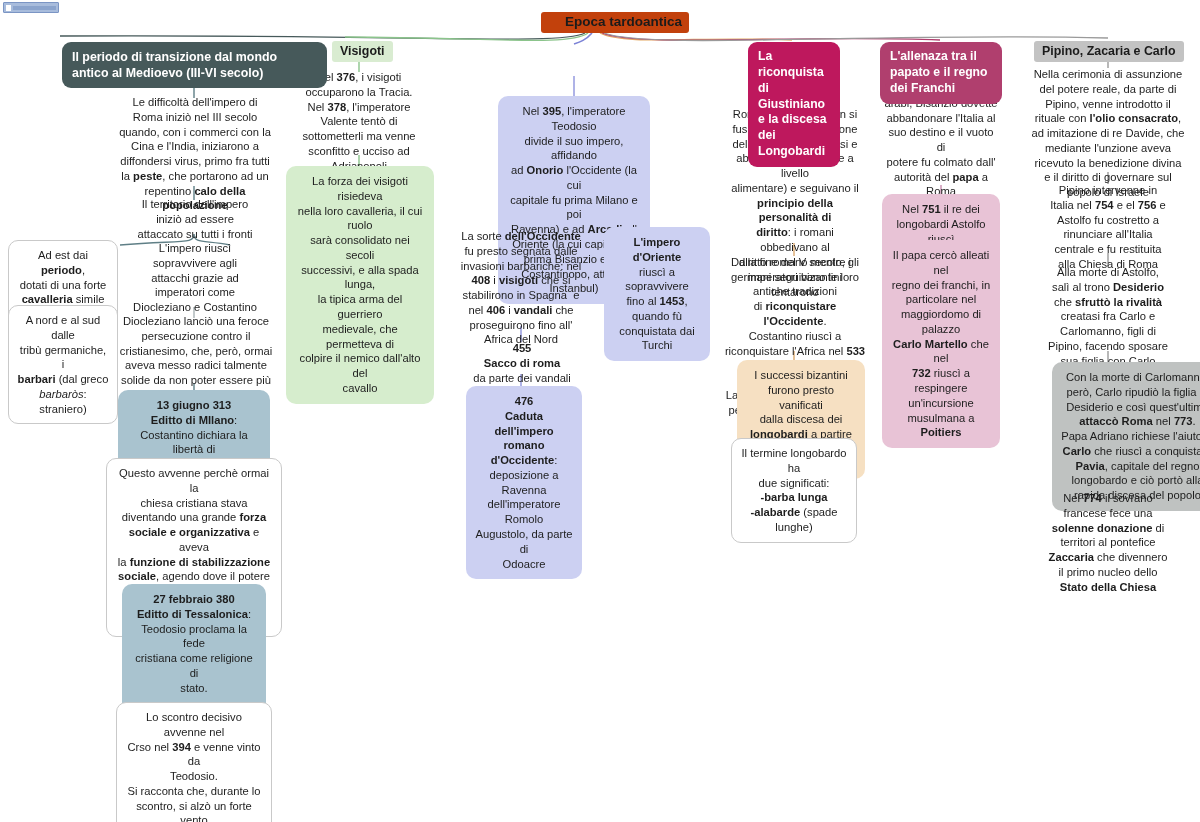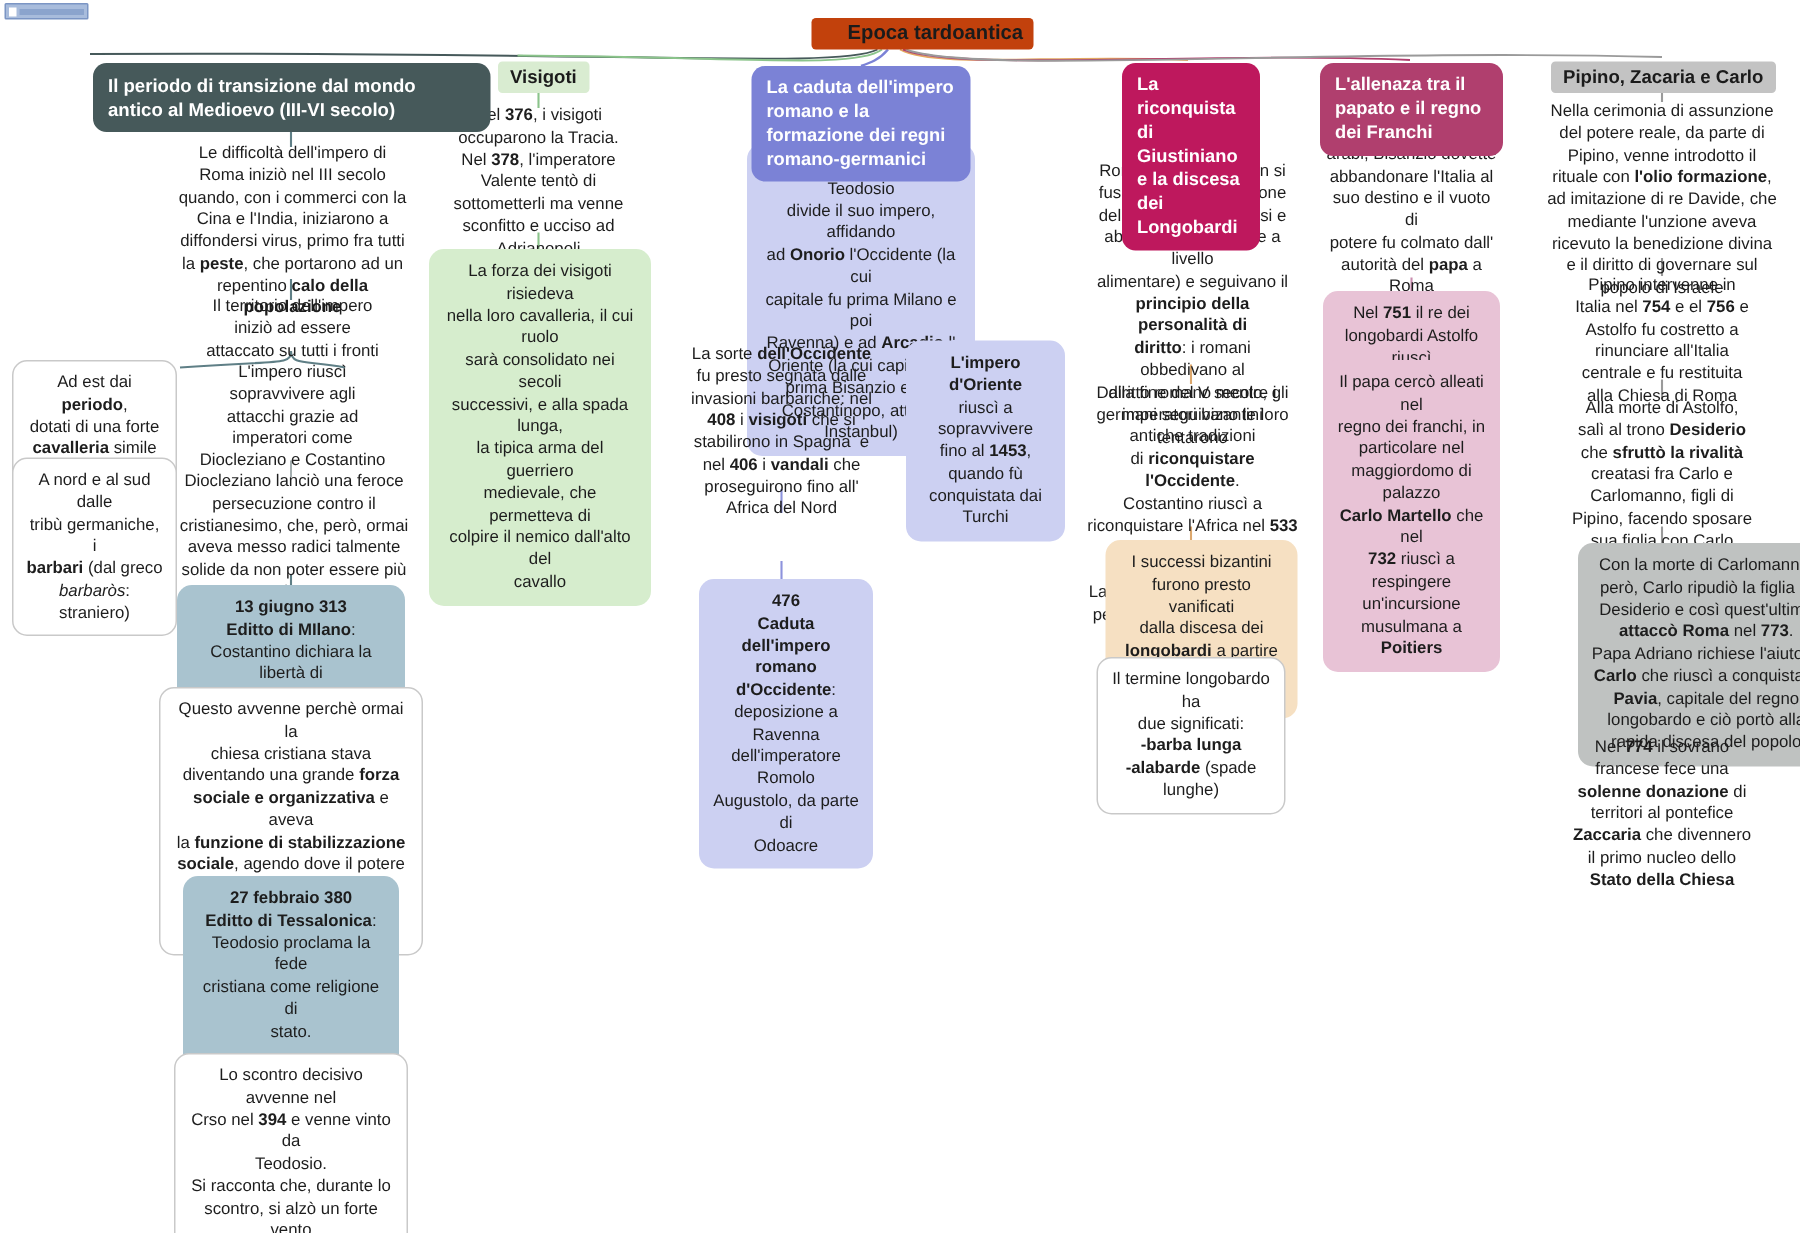--- a/index.html
+++ b/index.html
@@ -247,36 +247,36 @@
   </div>
 
   <div class="node plain" style="left:290px; top:69px; width:138px;">
     Nel <span class="nb">376</span>, i visigoti<br>occuparono la Tracia.<br>Nel <span class="nb">378</span>, l'imperatore<br>Valente tentò di<br>sottometterli ma venne<br>sconfitto e ucciso ad<br>Adrianopoli
   </div>
 
   <div class="node fill fill-green" style="left:286px; top:166px; width:148px;">
     La forza dei visigoti risiedeva<br>nella loro cavalleria, il cui ruolo<br>sarà consolidato nei secoli<br>successivi, e alla spada lunga,<br>la tipica arma del guerriero<br>medievale, che permetteva di<br>colpire il nemico dall'alto del<br>cavallo
   </div>
 
-  <div class="header-pill blue" style="left:501px; top:44px; width:146px;">
-    <span>La caduta dell'impero romano e la formazione dei regni romano-germanici</span>
-  </div>
 
   <div class="node fill fill-blue" style="left:498px; top:96px; width:152px;">
     Nel <span class="nb">395</span>, l'imperatore Teodosio<br>divide il suo impero, affidando<br>ad <span class="nb">Onorio</span> l'Occidente (la cui<br>capitale fu prima Milano e poi<br>Ravenna) e ad <span class="nb">Arcadio</span> l'<br>Oriente (la cui capitale fu<br>prima Bisanzio e poi<br>Costantinopo, attuale<br>Instanbul)
   </div>
 
   <div class="node plain" style="left:455px; top:228px; width:132px;">
     La sorte <span class="nb">dell'Occidente</span><br>fu presto segnata dalle<br>invasioni barbariche: nel<br><span class="nb">408</span> i <span class="nb">visigoti</span> che si<br>stabilirono in Spagna&nbsp; e<br>nel <span class="nb">406</span> i <span class="nb">vandali</span> che<br>proseguirono fino all'<br>Africa del Nord
   </div>
 
   <div class="node fill fill-blue" style="left:604px; top:227px; width:106px;">
     <span class="nb">L'impero d'Oriente</span><br>riuscì a sopravvivere<br>fino al <span class="nb">1453</span>, quando fù<br>conquistata dai Turchi
   </div>
 
+  <div class="node plain" style="left:462px; top:340px; width:120px;">
+    <span class="nb">455</span><br><span class="nb">Sacco di roma</span><br>da parte dei vandali
+  </div>
 
   <div class="node fill fill-blue" style="left:466px; top:386px; width:116px;">
     <span class="nb">476</span><br><span class="nb">Caduta dell'impero</span><br><span class="nb">romano d'Occidente</span>:<br>deposizione a Ravenna<br>dell'imperatore Romolo<br>Augustolo, da parte di<br>Odoacre
   </div>
 
 
   <div class="header-pill orange" style="left:748px; top:42px; width:92px;">
     <span>La riconquista di Giustiniano e la discesa dei Longobardi</span>
   </div>
 
@@ -311,21 +311,21 @@
   <div class="node fill fill-pink" style="left:882px; top:240px; width:118px;">
     Il papa cercò alleati nel<br>regno dei franchi, in<br>particolare nel<br>maggiordomo di palazzo<br><span class="nb">Carlo Martello</span> che nel<br><span class="nb">732</span> riuscì a respingere<br>un'incursione<br>musulmana a <span class="nb">Poitiers</span>
   </div>
 
 
   <div class="header-pill label-gray" style="left:1034px; top:41px;">
     <span>Pipino, Zacaria e Carlo</span>
   </div>
 
   <div class="node plain" style="left:1028px; top:66px; width:160px;">
-    Nella cerimonia di assunzione<br>del potere reale, da parte di<br>Pipino, venne introdotto il<br>rituale con <span class="nb">l'olio formazione</span>,<br>ad imitazione di re Davide, che<br>mediante l'unzione aveva<br>ricevuto la benedizione divina<br>e il diritto di governare sul<br>popolo di Israele
+    Nella cerimonia di assunzione<br>del potere reale, da parte di<br>Pipino, venne introdotto il<br>rituale con <span class="nb">l'olio consacrato</span>,<br>ad imitazione di re Davide, che<br>mediante l'unzione aveva<br>ricevuto la benedizione divina<br>e il diritto di governare sul<br>popolo di Israele
   </div>
 
   <div class="node plain" style="left:1038px; top:182px; width:140px;">
     Pipino intervenne in<br>Italia nel <span class="nb">754</span> e el <span class="nb">756</span> e<br>Astolfo fu costretto a<br>rinunciare all'Italia<br>centrale e fu restituita<br>alla Chiesa di Roma
   </div>
 
   <div class="node plain" style="left:1038px; top:264px; width:140px;">
     Alla morte di Astolfo,<br>salì al trono <span class="nb">Desiderio</span><br>che <span class="nb">sfruttò la rivalità</span><br>creatasi fra Carlo e<br>Carlomanno, figli di<br>Pipino, facendo sposare<br>sua figlia con Carlo
   </div>
 

